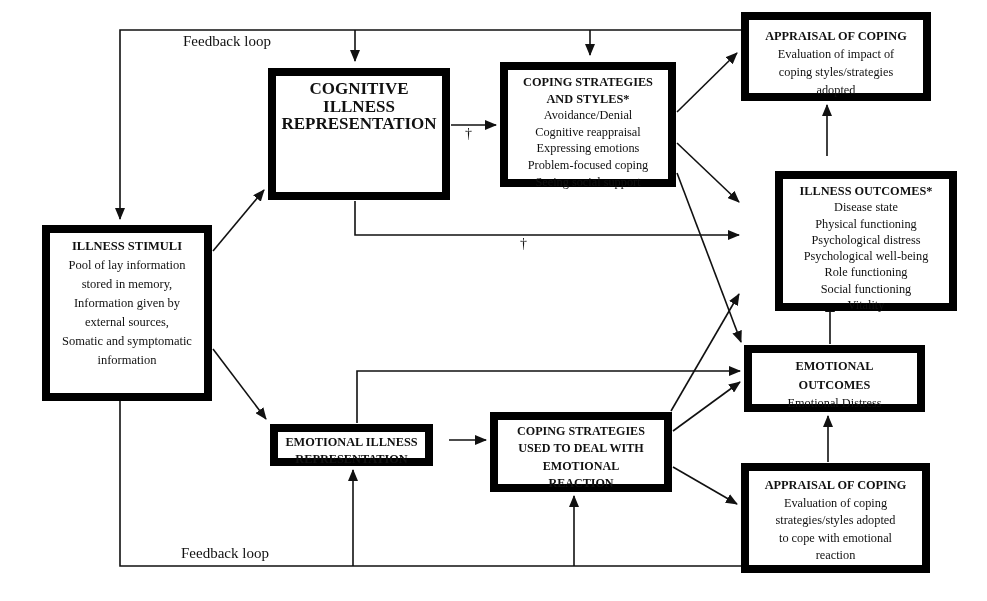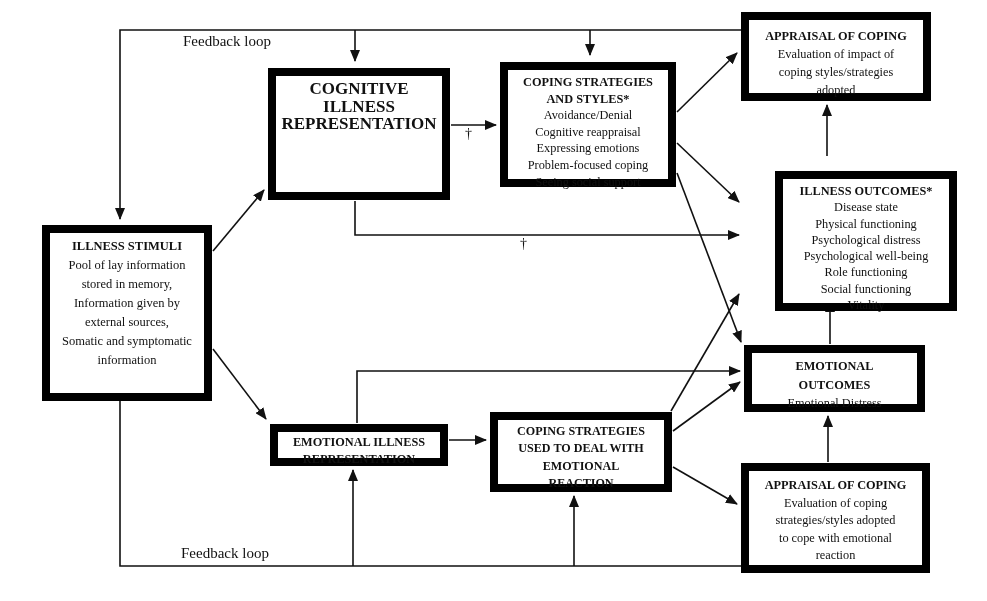--- a/index.html
+++ b/index.html
@@ -15,21 +15,21 @@
     justify-content:flex-start;text-align:center;padding:4px 3px;
   }
   .box .t{font-weight:bold;white-space:pre-line;}
   .box .b{white-space:pre-line;}
   #b-illness-stimuli{left:42px;top:225px;width:170px;height:176px;font-size:12.5px;line-height:19px;}
   #b-cognitive{left:268px;top:68px;width:182px;height:132px;font-size:17px;line-height:17.5px;}
   #b-coping-styles{left:500px;top:62px;width:176px;height:125px;font-size:12.3px;line-height:16.6px;}
   #b-appraisal-top{left:741px;top:12px;width:190px;height:89px;font-size:12.3px;line-height:18px;padding-top:7px;}
   #b-illness-outcomes{left:743px;top:171px;width:182px;height:140px;font-size:12.3px;line-height:16.3px;margin-left:32px;}
   #b-emotional-outcomes{left:744px;top:345px;width:181px;height:67px;font-size:12.3px;line-height:18.5px;}
-  #b-emotional-rep{left:270px;top:424px;width:178px;height:42px;font-size:12.3px;line-height:17px;padding-top:2px;}
+  #b-emotional-rep{left:270px;top:424px;width:163px;height:42px;font-size:12.3px;line-height:17px;padding-top:2px;}
   #b-coping-emotional{left:490px;top:412px;width:182px;height:80px;font-size:12.1px;line-height:17.3px;padding-top:3px;}
   #b-appraisal-bottom{left:741px;top:463px;width:189px;height:110px;font-size:12.3px;line-height:17.5px;padding-top:6px;}
   .lbl{position:absolute;z-index:2;font-size:15px;text-align:right;}
   #fb-top{left:183px;top:33px;}
   #fb-bottom{left:181px;top:545px;}
   .dagger{position:absolute;z-index:2;font-size:14px;}
   #dagger-1{left:465px;top:126px;}
   #dagger-2{left:520px;top:236px;}
 </style>
 </head>

